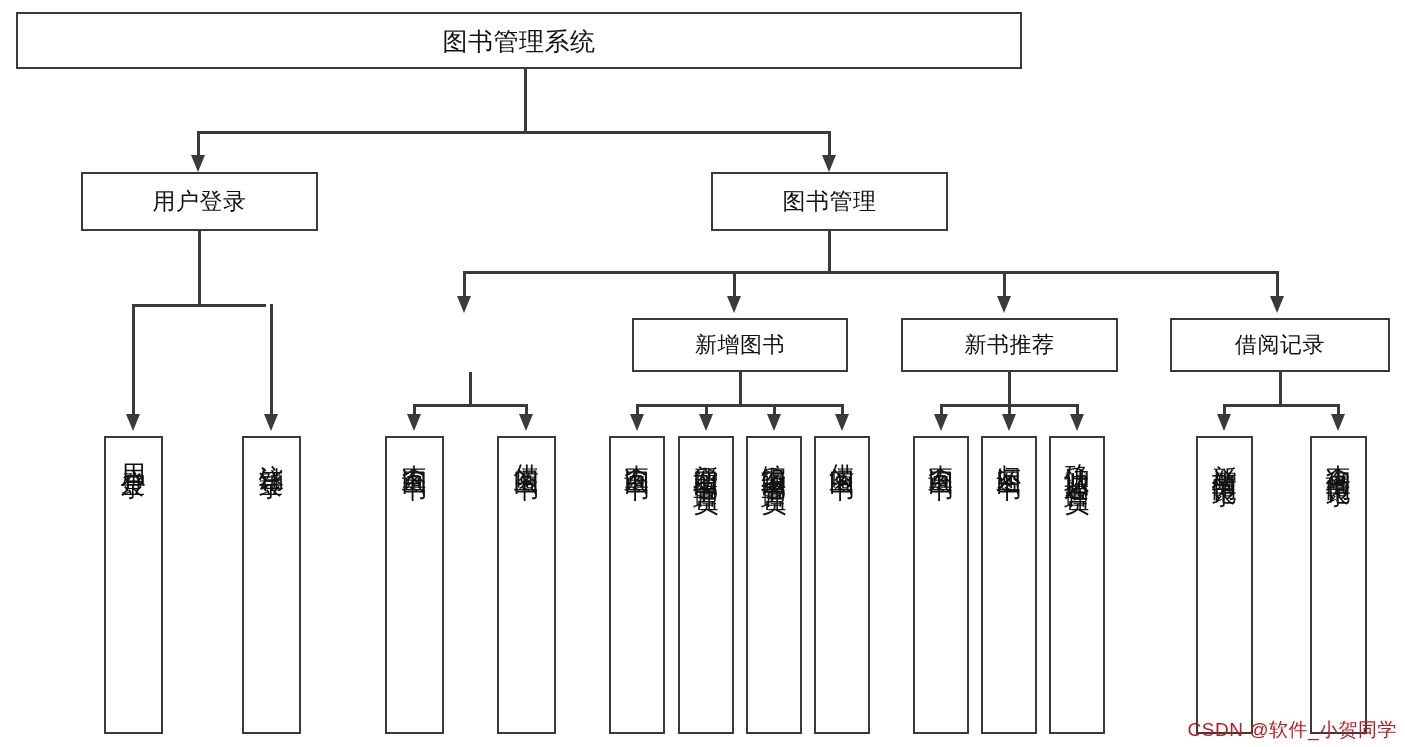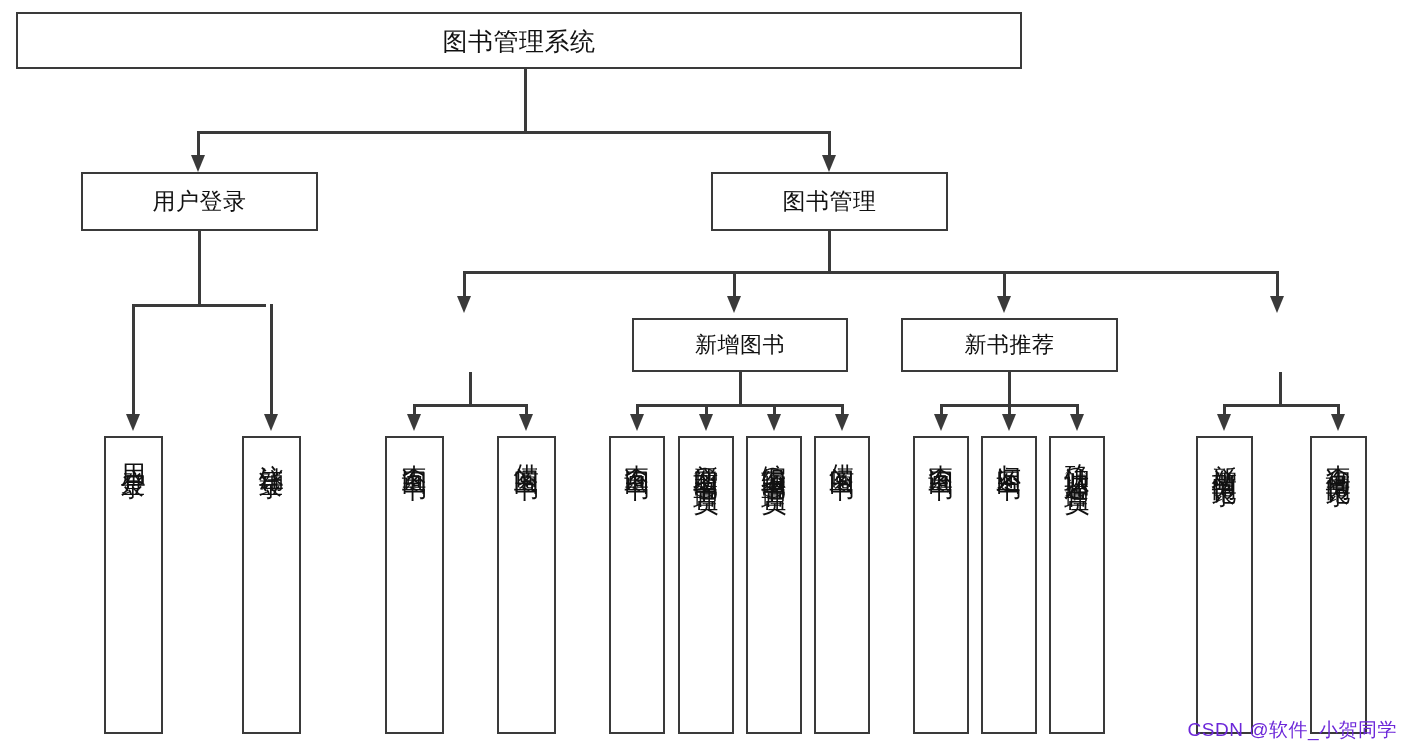--- a/index.html
+++ b/index.html
@@ -80,21 +80,21 @@
     border-right: 7px solid transparent;
     border-top: 17px solid #3a3a3a;
   }
 
   
   #watermark {
     position: absolute;
     right: 8px;
     bottom: 4px;
     font-size: 19px;
-    color: #6d28d9;
+    color: #b91c1c;
     letter-spacing: 0.5px;
     white-space: nowrap;
     pointer-events: none;
   }
 </style>
 </head>
 <body>
 
 <div id="canvas">
 
@@ -137,20 +137,23 @@
 
 
   <div class="node h3" style="left:632px; top:318px; width:216px; height:54px;">
     <span class="label">新增图书</span>
   </div>
 
   <div class="node h3" style="left:901px; top:318px; width:217px; height:54px;">
     <span class="label">新书推荐</span>
   </div>
 
+  <div class="node h3" style="left:1170px; top:318px; width:220px; height:54px;">
+    <span class="label">借阅记录</span>
+  </div>
 
   <div class="vline" style="left:469px; top:372px; height:34px;"></div>
   <div class="hline" style="left:413px; top:404px; width:114px;"></div>
   <div class="vline" style="left:413px; top:404px; height:14px;"></div>
   <div class="arrow" style="left:407px; top:414px;"></div>
   <div class="vline" style="left:525px; top:404px; height:14px;"></div>
   <div class="arrow" style="left:519px; top:414px;"></div>
 
   <div class="vline" style="left:739px; top:372px; height:34px;"></div>
   <div class="hline" style="left:636px; top:404px; width:208px;"></div>

